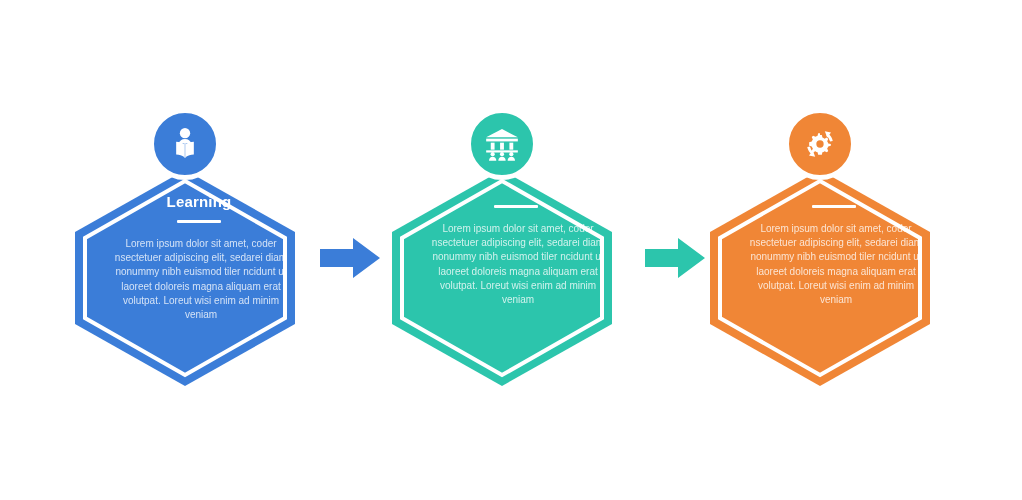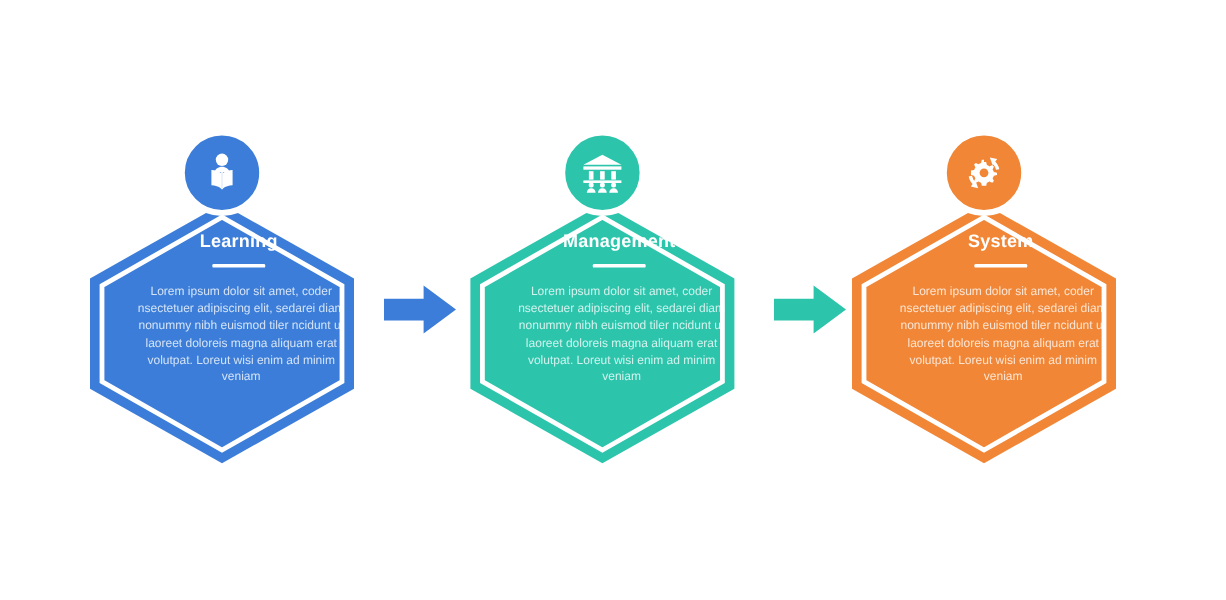--- a/index.html
+++ b/index.html
@@ -177,21 +177,20 @@
         <circle cx="12.8" cy="36.2" r="2.5" fill="#ffffff"></circle>
         <path d="M8.4 44c0-2.8 2-4.6 4.4-4.6s4.4 1.8 4.4 4.6z" fill="#ffffff"></path>
         <circle cx="24" cy="36.2" r="2.5" fill="#ffffff"></circle>
         <path d="M19.6 44c0-2.8 2-4.6 4.4-4.6s4.4 1.8 4.4 4.6z" fill="#ffffff"></path>
         <circle cx="35.2" cy="36.2" r="2.5" fill="#ffffff"></circle>
         <path d="M30.8 44c0-2.8 2-4.6 4.4-4.6s4.4 1.8 4.4 4.6z" fill="#ffffff"></path>
       </svg>
     </div>
 
     <div class="content">
-      <div class="step-title">Management</div>
       <div class="title-rule"></div>
       <div class="step-desc">Lorem ipsum dolor sit amet, coder nsectetuer adipiscing elit, sedarei diam nonummy nibh euismod tiler ncidunt ut laoreet doloreis magna aliquam erat volutpat. Loreut wisi enim ad minim veniam</div>
     </div>
   </div>
 
   <div class="arrow arrow-2">
     <svg viewBox="0 0 60 44">
       <polygon points="0,13 33,13 33,2 60,22 33,42 33,31 0,31" fill="#2CC5AC"></polygon>
     </svg>
   </div>
@@ -210,19 +209,18 @@
         <path d="M24 13.2 L26.2 13.2 L26.9 16.3 C27.8 16.6 28.7 17.0 29.4 17.6 L32.3 16.3 L33.9 17.9 L32.6 20.8 C33.2 21.5 33.6 22.4 33.9 23.3 L37 24 L37 26.2 L33.9 26.9 C33.6 27.8 33.2 28.7 32.6 29.4 L33.9 32.3 L32.3 33.9 L29.4 32.6 C28.7 33.2 27.8 33.6 26.9 33.9 L26.2 37 L24 37 L21.8 37 L21.1 33.9 C20.2 33.6 19.3 33.2 18.6 32.6 L15.7 33.9 L14.1 32.3 L15.4 29.4 C14.8 28.7 14.4 27.8 14.1 26.9 L11 26.2 L11 24 L11 21.8 L14.1 21.1 C14.4 20.2 14.8 19.3 15.4 18.6 L14.1 15.7 L15.7 14.1 L18.6 15.4 C19.3 14.8 20.2 14.4 21.1 14.1 L21.8 11 L24 11 Z" fill="#ffffff"></path>
         <circle cx="24" cy="24" r="4.4" fill="#F08636"></circle>
         <path d="M33.6 11.4 A14.4 14.4 0 0 1 39.3 20.4 L36.1 21 A11.2 11.2 0 0 0 31.7 14.1 Z" fill="#ffffff"></path>
         <polygon points="29.8,8.6 37.2,10.3 32.6,16.3" fill="#ffffff"></polygon>
         <path d="M14.4 36.6 A14.4 14.4 0 0 1 8.7 27.6 L11.9 27 A11.2 11.2 0 0 0 16.3 33.9 Z" fill="#ffffff"></path>
         <polygon points="18.2,39.4 10.8,37.7 15.4,31.7" fill="#ffffff"></polygon>
       </svg>
     </div>
 
     <div class="content">
-      <div class="step-title">System</div>
       <div class="title-rule"></div>
       <div class="step-desc">Lorem ipsum dolor sit amet, coder nsectetuer adipiscing elit, sedarei diam nonummy nibh euismod tiler ncidunt ut laoreet doloreis magna aliquam erat volutpat. Loreut wisi enim ad minim veniam</div>
     </div>
   </div>
 
 </div>
 
 </body></html>

